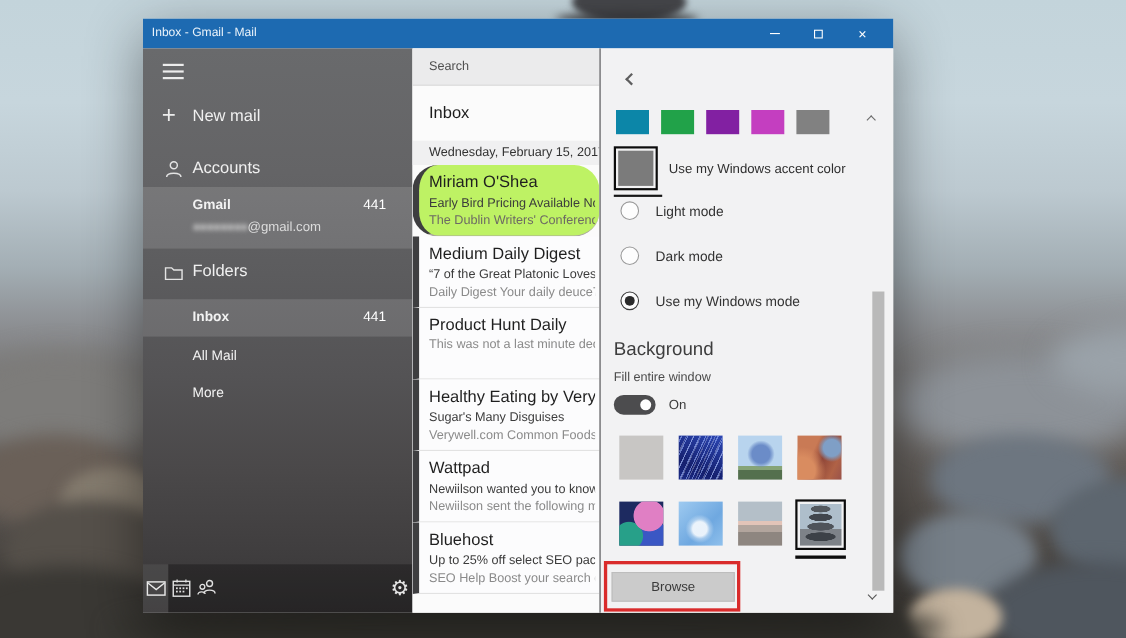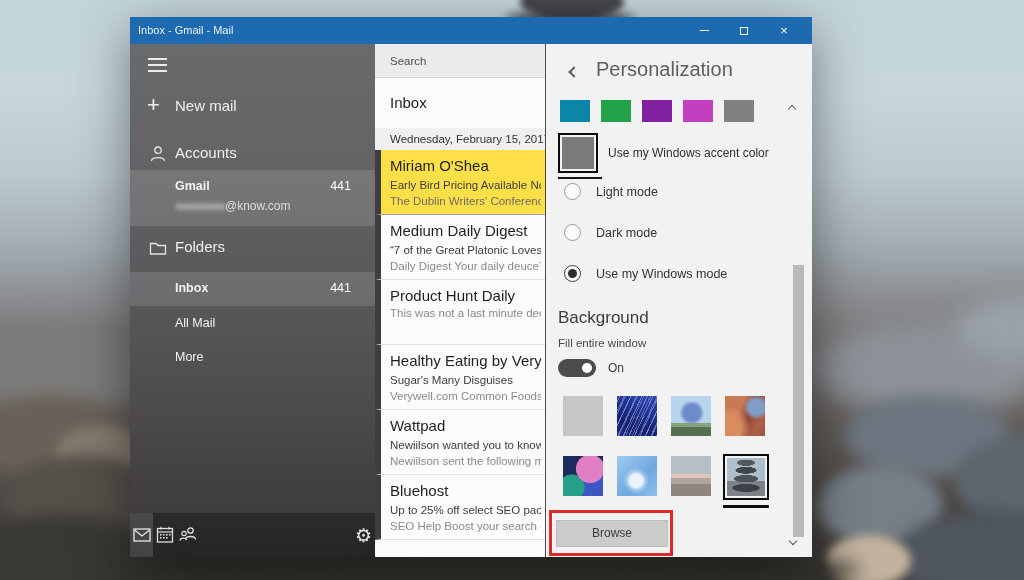--- a/index.html
+++ b/index.html
@@ -36,21 +36,21 @@
   .gear-glyph { font-size:19px; color:#e4e4e4; }
   
   .maillist { position:relative; width:170px; flex:0 0 170px; background:#fbfbfb; overflow:hidden; }
   .searchbar { height:34px; background:#ebebec; border-bottom:1px solid #d5d5d5;
     font-size:11.5px; color:#4f4f4f; line-height:34px; padding-left:15px; }
   .listtitle { height:50px; background:#fbfbfb; font-size:15px; color:#1c1c1c; line-height:50px; padding-left:15px; }
   .datehdr { height:22px; background:#f0f0f1; font-size:11.5px; color:#323232; line-height:22px; padding-left:15px;
     white-space:nowrap; overflow:hidden; }
   .email { position:relative; height:65px; background:#fcfcfd; border-bottom:1px solid #e2e2e2;
     border-left:6px solid #3e3e40; padding:6px 4px 0 9px; overflow:hidden; }
-  .email.sel { background:#fde047; border-bottom-color:#aaa69f; }
+  .email.sel { background:#bef264; border-bottom-color:#aaa69f;border-radius:23px; }
   .e-sender { font-size:15px; color:#1f1f1f; line-height:19px; white-space:nowrap; overflow:hidden; }
   .e-subject { font-size:11.5px; color:#3c3c3c; line-height:16px; margin-top:2px; white-space:nowrap; overflow:hidden; }
   .e-preview { font-size:11.5px; color:#8a8a8a; line-height:15px; margin-top:1px; white-space:nowrap; overflow:hidden; }
   .email.sel .e-preview { color:#6d6a64; }
   
   .settings { position:relative; width:267px; flex:0 0 267px; background:#f2f2f3; border-left:1px solid #4a4a4c; overflow:hidden; }
   .set-title { position:absolute; left:50px; top:14px; font-size:20px; color:#5e5e5e; font-weight:400; }
   .chev { display:inline-block; width:8px; height:8px; border-left:2px solid #5e5e5e; border-bottom:2px solid #5e5e5e; }
   .chev-back { position:absolute; left:24px; top:24px; transform:rotate(45deg); }
   .chev-up { position:absolute; left:243px; top:62px; width:6px; height:6px; border-color:#6a6a6a; transform:rotate(135deg); border-width:1.5px; }
@@ -157,21 +157,21 @@
               <circle cx="10" cy="6.2" r="3.2" fill="none" stroke="#e4e4e4" stroke-width="1.3"></circle>
               <path d="M3.5,17 c0-4.6 13-4.6 13,0" fill="none" stroke="#e4e4e4" stroke-width="1.3"></path>
             </svg>
           <span class="side-label15" style="position:absolute;left:45px;top:4px;">Accounts</span>
         </div>
 
         <div class="srow hl" style="top:126px;height:56px;">
           <span class="side-label12" style="position:absolute;left:45px;top:9px;font-weight:bold;">Gmail</span>
           <span class="count" style="top:9px;">441</span>
           <span style="position:absolute;left:45px;top:29px;font-size:12px;color:#dcdcdc;">
-            <span class="blurred">●●●●●●●●</span><span>@know.com</span>
+            <span class="blurred">●●●●●●●●</span><span>@gmail.com</span>
           </span>
         </div>
 
         <div class="srow" style="top:190px;height:28px;">
           <svg class="sicon" width="20" height="20" viewBox="0 0 20 20">
               <path d="M2.5,5.5 h5.5 l2,2 h7.5 v8.5 h-15 z" fill="none" stroke="#e4e4e4" stroke-width="1.3"></path>
             </svg>
           <span class="side-label15" style="position:absolute;left:45px;top:4px;text-align:center;">Folders</span>
         </div>
 
@@ -259,21 +259,20 @@
         </div>
         <div class="email">
           <div class="e-sender">Bluehost</div>
           <div class="e-subject">Up to 25% off select SEO packag</div>
           <div class="e-preview">SEO Help Boost your search eng</div>
         </div>
       </div>
 
       <div class="settings">
         <span class="chev chev-back"></span>
-        <div class="set-title">Personalization</div>
 
         <div class="swatch" style="left: 14px; background-color: rgb(12, 134, 168);"></div>
         <div class="swatch" style="left: 55px; background-color: rgb(33, 162, 73);"></div>
         <div class="swatch" style="left: 96px; background-color: rgb(130, 32, 162);"></div>
         <div class="swatch" style="left: 137px; background-color: rgb(196, 62, 192);"></div>
         <div class="swatch" style="left: 178px; background-color: rgb(129, 129, 129);"></div>
         <span class="chev chev-up"></span>
 
         <div class="accent-cb">
             <div class="fill"></div>

